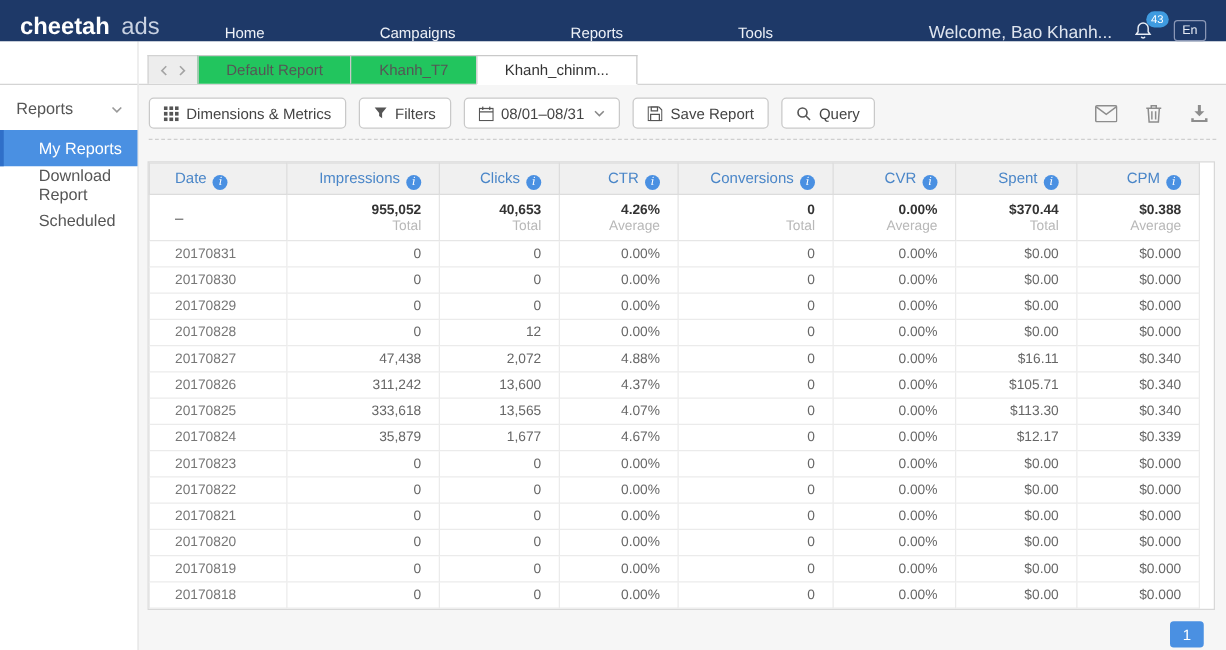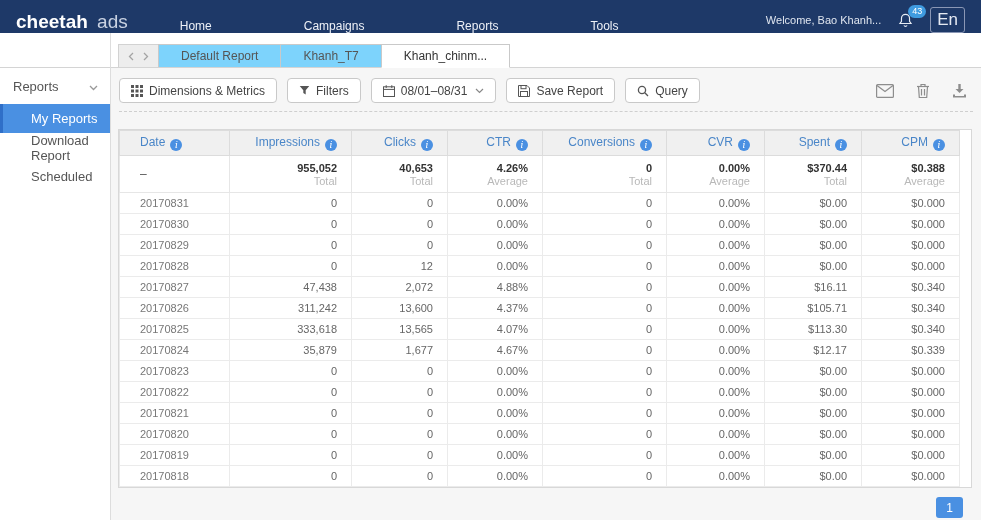--- a/index.html
+++ b/index.html
@@ -8,25 +8,25 @@
 
   
   .navbar { position:absolute; top:0; left:0; right:0; height:33px; background:#1e3968;
             display:flex; align-items:flex-end; padding:0 16px; color:#fff; z-index:10; }
   .brand { font-size:19px; margin-right:52px; white-space:nowrap; }
   .brand .bold { font-weight:bold; color:#fff; }
   .brand .light { font-weight:normal; color:#c9d2e2; margin-left:4px; }
   .nav-links { display:flex; gap:92px; font-size:12px; color:#eef1f7; }
   .nav-link { cursor:pointer; }
   .nav-right { margin-left:auto; display:flex; align-items:center; gap:16px; }
-  .welcome { font-size:11px; color:#dfe5ef; white-space:nowrap; }
+  .welcome { font-size:14px; color:#dfe5ef; white-space:nowrap; }
   .bell-wrap { position:relative; display:flex; align-items:center; cursor:pointer; }
   .badge { position:absolute; top:-7px; right:-12px; background:#3f9be0; color:#fff;
            font-size:9px; line-height:1; padding:2px 4px; border-radius:8px; min-width:16px; text-align:center; }
-  .lang-box { border:1px solid #8a97b5; border-radius:3px; padding:2px 6px; font-size:17px; color:#e4e9f2; cursor:pointer; }
+  .lang-box { border:1px solid #8a97b5; border-radius:3px; padding:2px 6px; font-size:10px; color:#e4e9f2; cursor:pointer; }
 
   
   .sidebar { position:absolute; top:33px; left:0; width:111px; bottom:0; background:#fff;
              border-right:1px solid #ddd; }
   .side-top { height:35px; border-bottom:1px solid #d4d4d4; }
   .side-section { display:flex; align-items:center; justify-content:space-between;
                   padding:11px 12px 10px 13px; font-size:13px; color:#555; cursor:pointer; }
   .side-section .chev { color:#999; }
   .side-item { height:29px; display:flex; align-items:center; padding-left:28px;
                font-size:13px; color:#555; cursor:pointer; border-left:3px solid transparent; }
@@ -35,21 +35,21 @@
   
   .content { position:absolute; top:33px; left:111px; right:0; bottom:0; background:#f6f6f6; }
 
   
   .tabbar { height:35px; background:#fff; border-bottom:1px solid #d4d4d4;
             display:flex; align-items:flex-end; padding-left:7px; }
   .tab-arrows { height:23px; display:flex; align-items:center; gap:9px; padding:0 9px;
                 background:#ededed; border:1px solid #d2d2d2; border-bottom:none; color:#a4a4a4; }
   .tab-arrows .arr { display:flex; cursor:pointer; }
   .tab { height:23px; display:flex; align-items:center; padding:0 22px; font-size:12px;
-         color:#555; background:#7dd3fc; border:1px solid #c9c9c9; border-bottom:none;
+         color:#555; background:#22c55e; border:1px solid #c9c9c9; border-bottom:none;
          margin-left:-1px; cursor:pointer; white-space:nowrap; }
   .tab.active { background:#fff; color:#333; height:24px; margin-bottom:-1px;
                 border-bottom:1px solid #fff; }
 
   
   .toolbar { margin:10px 8px 8px 8px; display:flex; align-items:center; gap:10px; height:25px; }
   .btn { display:inline-flex; align-items:center; gap:6px; background:#fff; border:1px solid #c9c9c9;
          border-radius:4px; height:25px; padding:0 11px; font-size:12px; color:#444; cursor:pointer;
          white-space:nowrap; }
   .btn .ic { display:flex; color:#555; }

